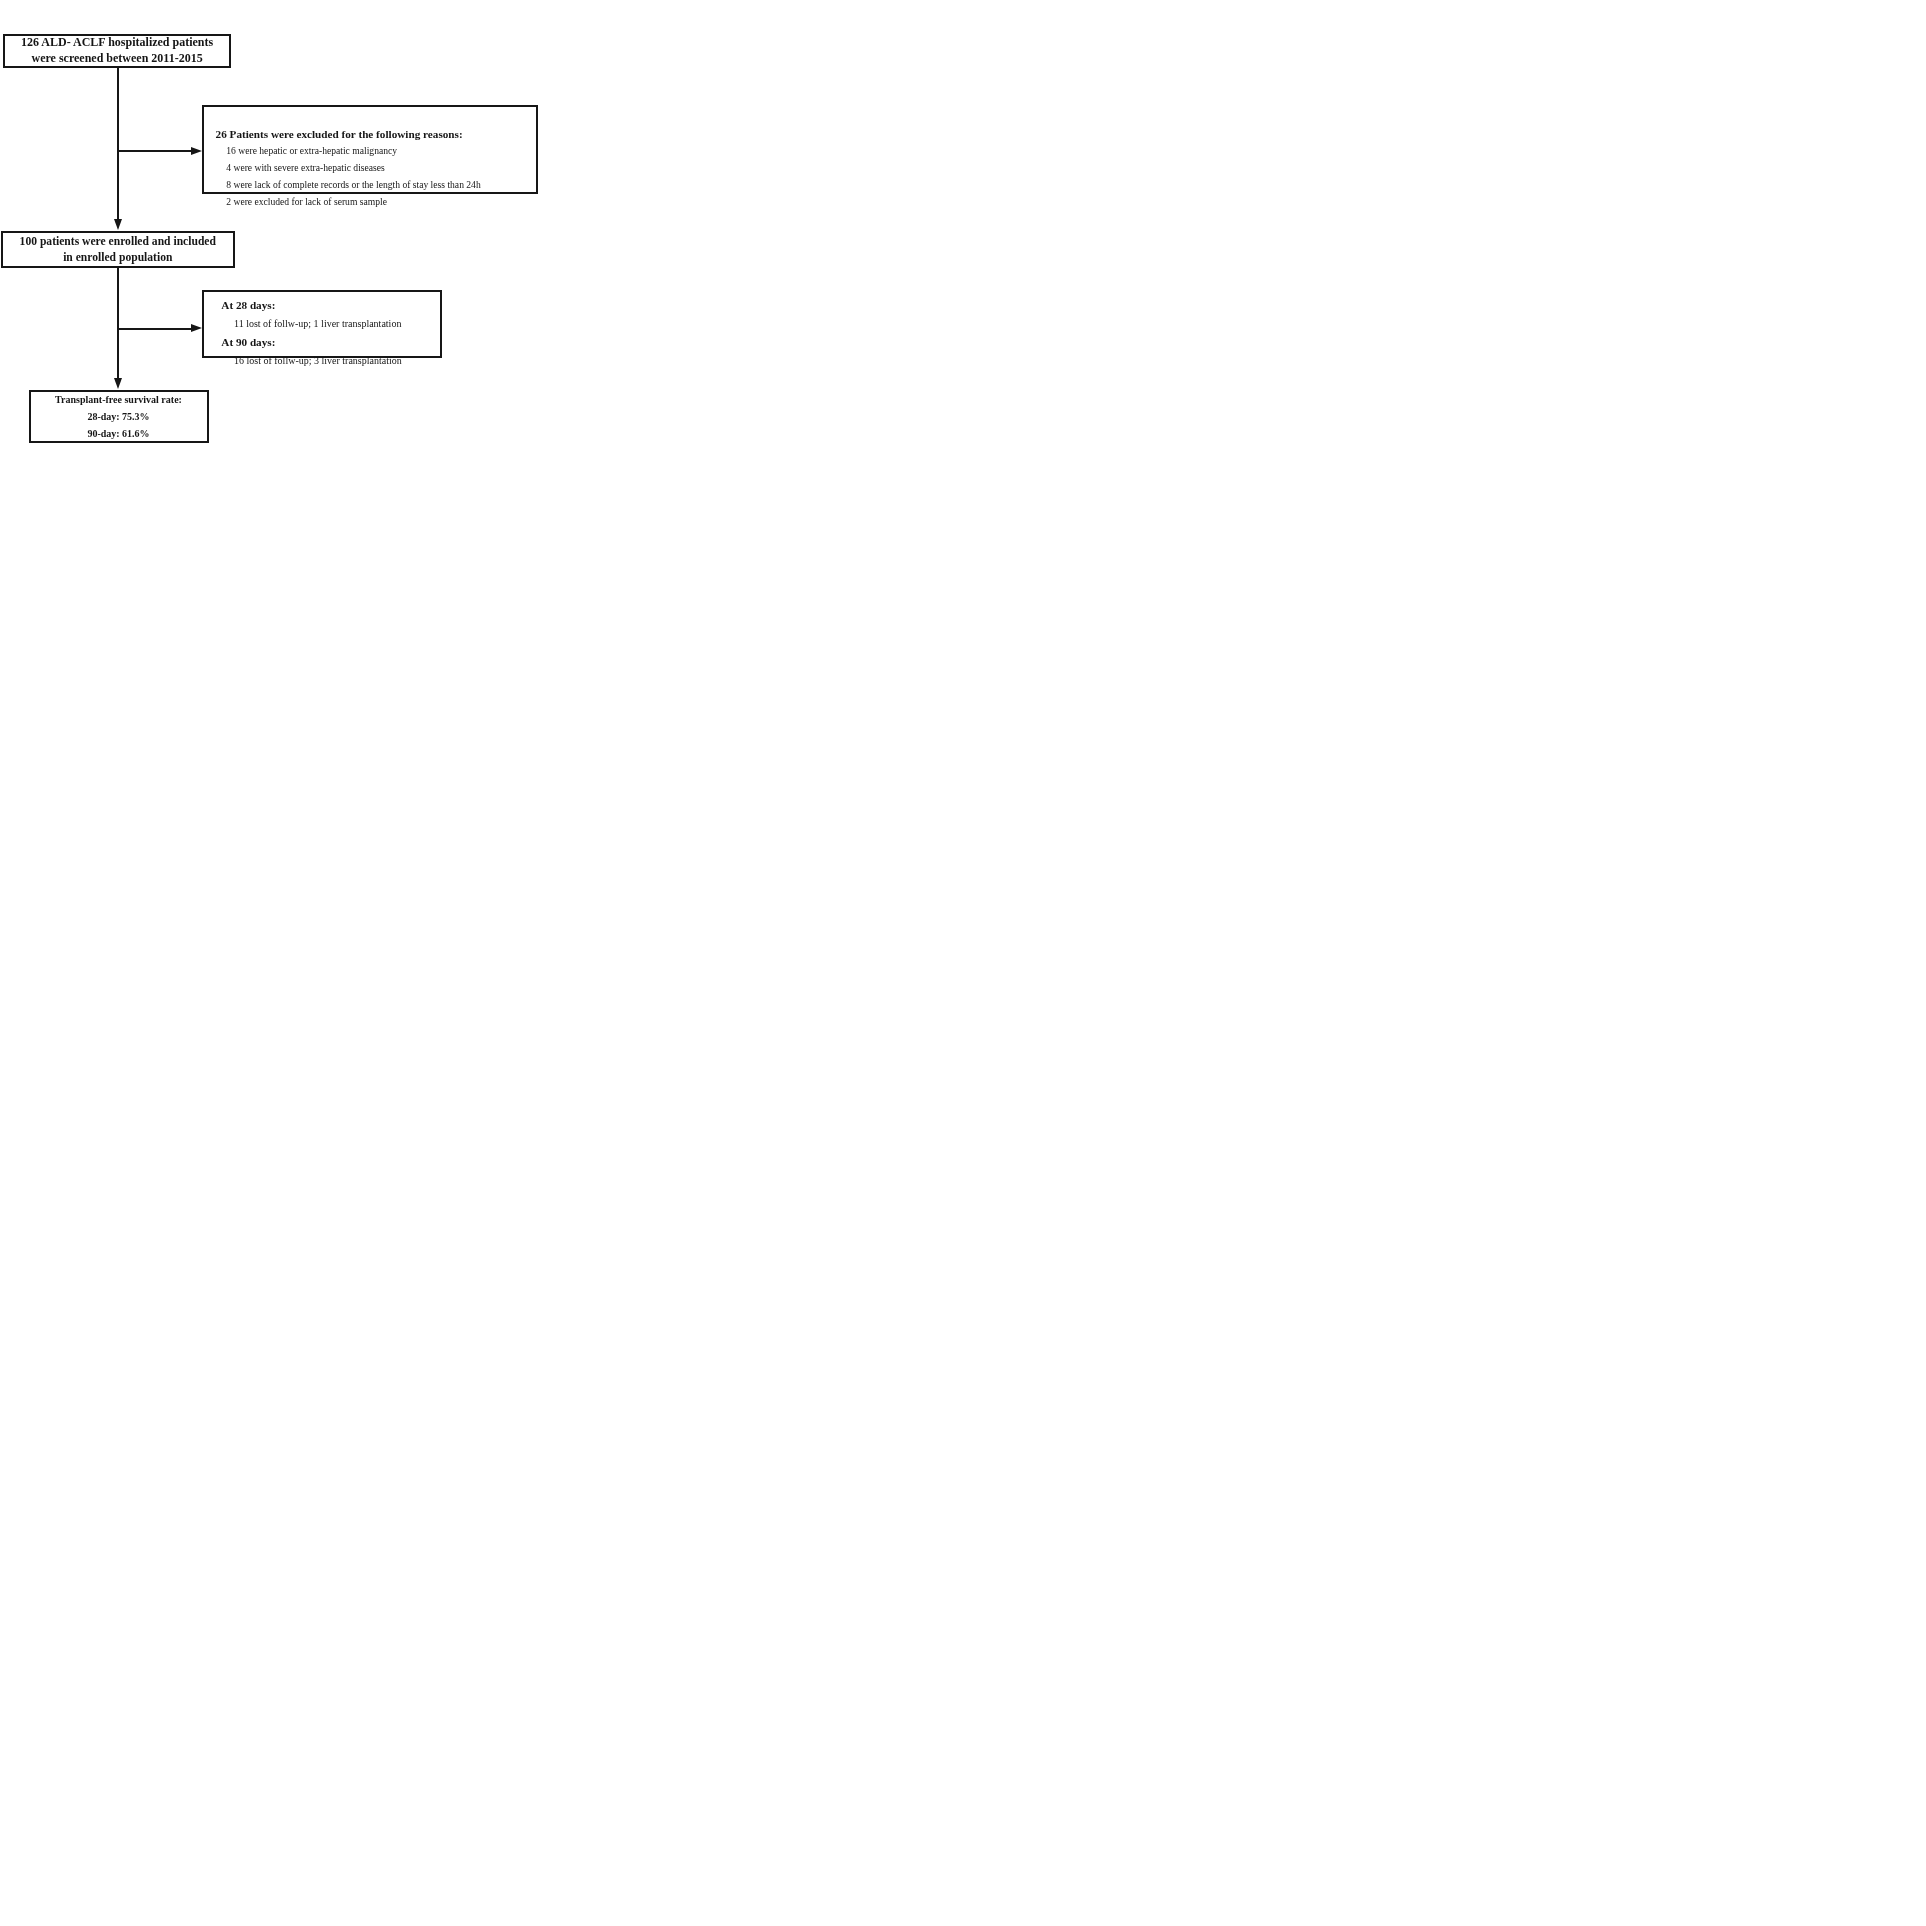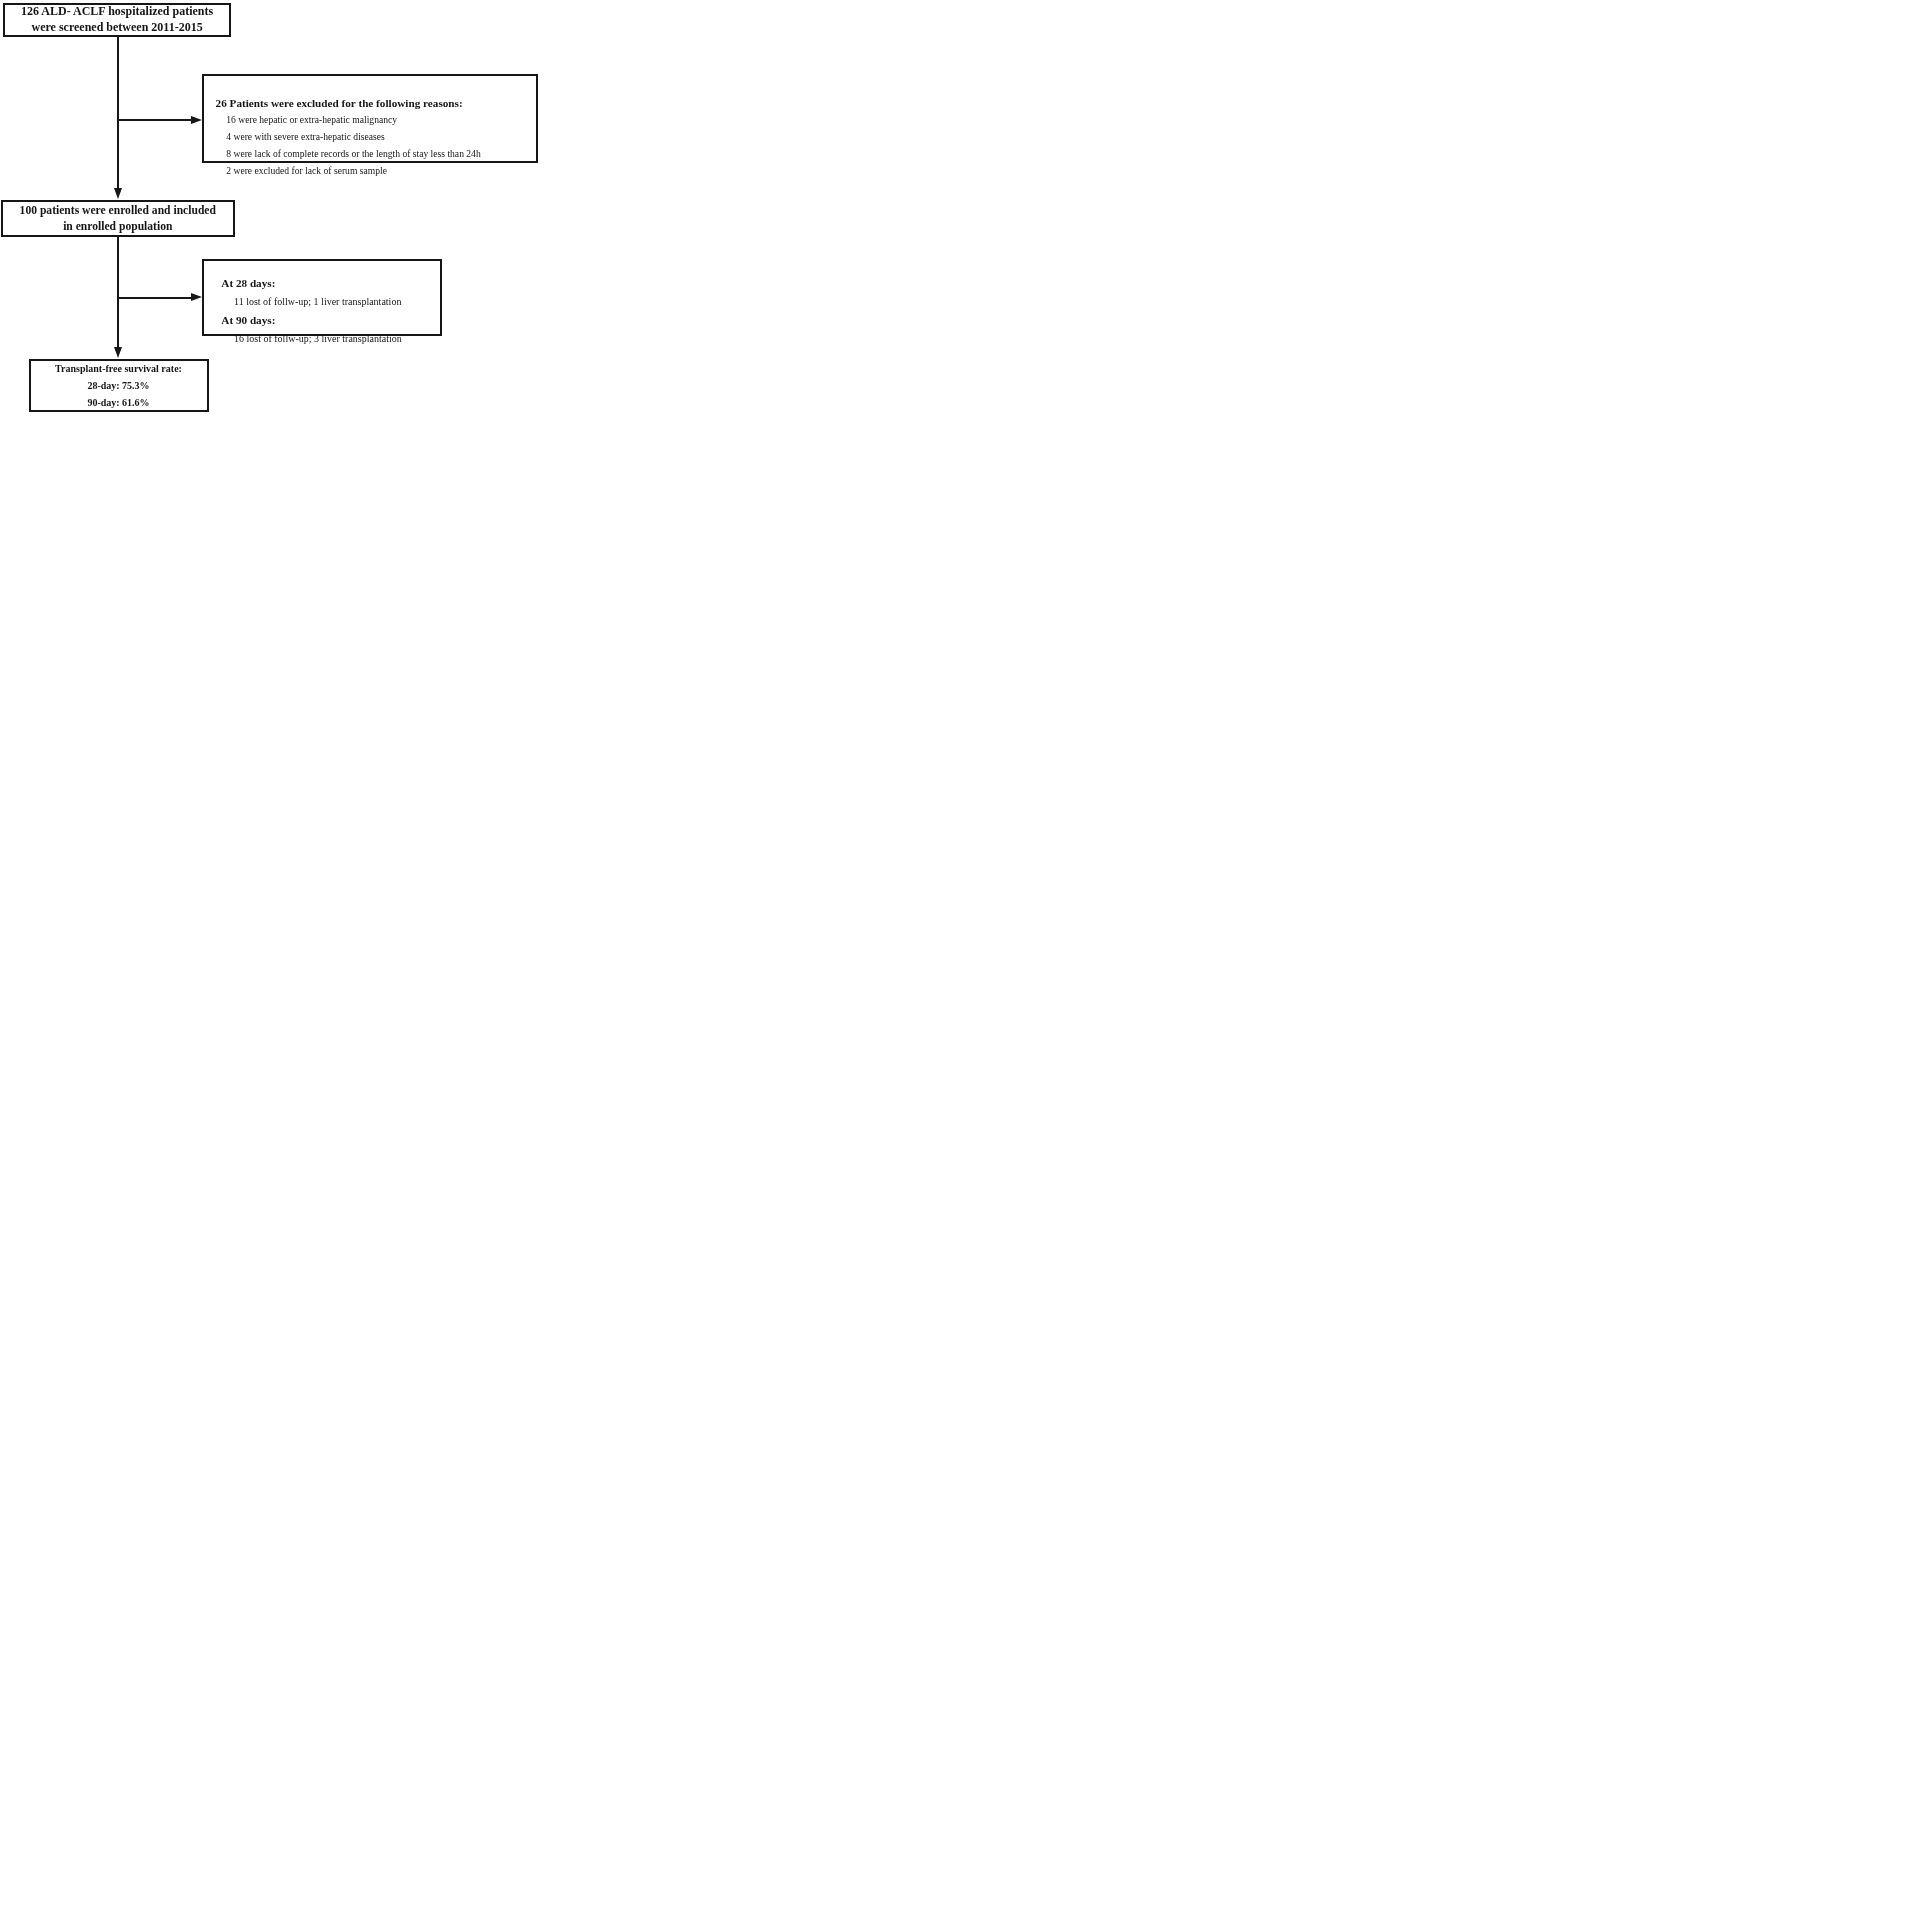--- a/index.html
+++ b/index.html
@@ -5,20 +5,21 @@
   :root { --ink:#161616; --bg:#ffffff; }
   * { margin:0; padding:0; box-sizing:border-box; }
   html,body { background:var(--bg); }
   #canvas {
     position:relative;
     width:546px; height:413px;
     background:var(--bg);
     font-family:"Liberation Serif","DejaVu Serif",serif;
     color:var(--ink);
     overflow:hidden;
+    margin-top:31px;
   }
   .box {
     position:absolute;
     background:var(--bg);
     border:2.7px solid var(--ink);
   }
   .nowrap { white-space:nowrap; }
 
   
   #screened-box { left:3.1px; top:2.7px; width:228px; height:34px;
@@ -26,21 +27,21 @@
   #screened-box .ttl { font-weight:bold; font-size:12px; line-height:15.4px; }
 
   #excluded-box { left:202px; top:74px; width:336px; height:89px; padding-top:19px; }
   #excluded-box .hdr { margin-left:11.6px; font-weight:bold; font-size:11.2px; line-height:16px; }
   #excluded-box .reason { margin-left:22.3px; font-size:9.6px; line-height:17px; }
 
   #enrolled-box { left:0.8px; top:200px; width:234px; height:37px;
     display:flex; flex-direction:column; justify-content:center; align-items:center; }
   #enrolled-box .ttl { font-weight:bold; font-size:11.6px; line-height:16px; }
 
-  #followup-box { left:202px; top:259px; width:240px; height:77px; padding-top:13px; }
+  #followup-box { left:202px; top:259px; width:240px; height:68px; padding-top:4px; }
   #followup-box .hdr { margin-left:17.3px; font-weight:bold; font-size:11.2px; line-height:18.5px; }
   #followup-box .detail { margin-left:30px; font-size:10px; line-height:18.5px; }
 
   #survival-box { left:28.5px; top:359px; width:180px; height:53px;
     display:flex; flex-direction:column; justify-content:center; align-items:center; }
   #survival-box .ttl { font-weight:bold; font-size:10px; line-height:17px; text-align:center; }
 
   
   .shaft { position:absolute; background:var(--ink); }
   #v-line-1 { left:117px; top:36px;  width:1.9px; height:152px; }

